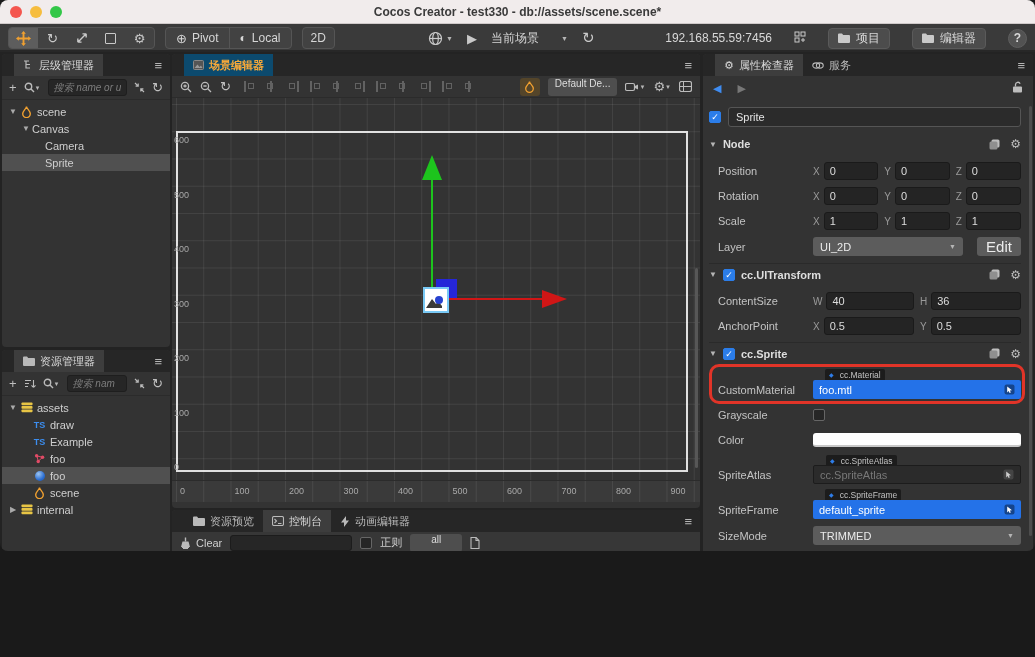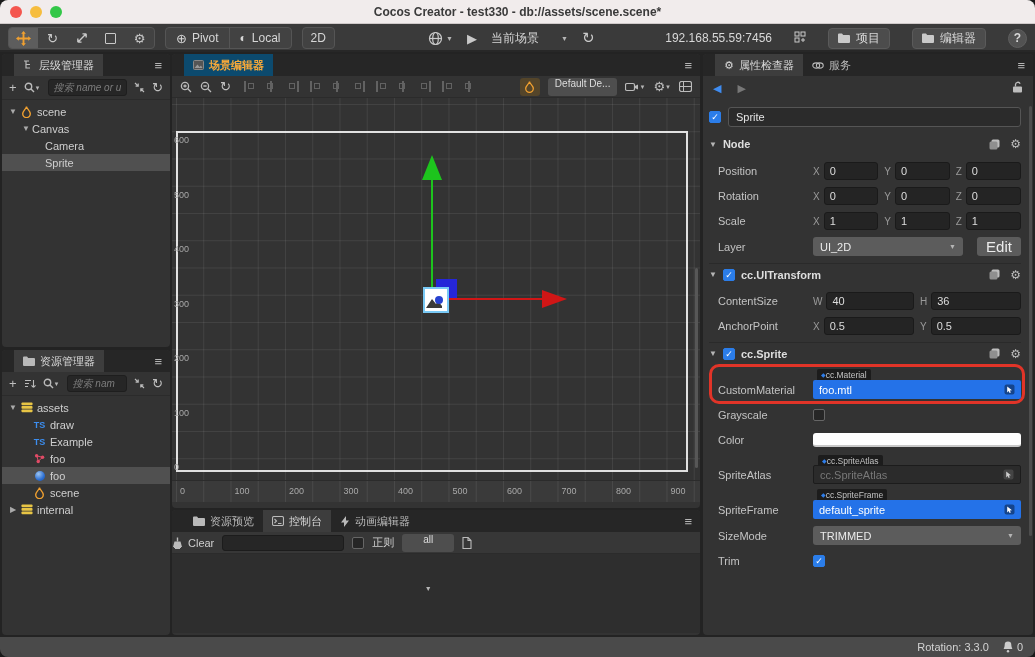--- a/index.html
+++ b/index.html
@@ -1,17 +1,17 @@
 <!DOCTYPE html>
 <html><head>
 <meta charset="utf-8">
 <style>
   html,body{margin:0;padding:0;background:#1a1a1a;}
   *{box-sizing:border-box;font-family:"Liberation Sans","DejaVu Sans",sans-serif;}
-  .window{position:relative;width:1035px;height:657px;background:#232323;overflow:hidden;border-radius:8px;}
+  .window{position:relative;width:1035px;height:551px;background:#232323;overflow:hidden;border-radius:8px;}
 
   
   .titlebar{position:absolute;left:0;top:0;right:0;height:24px;background:#f1ecec;border-bottom:1px solid #cfc9c9;display:flex;align-items:center;}
   .traffic{position:absolute;left:10px;top:6px;display:flex;gap:8px;}
   .light{width:12px;height:12px;border-radius:50%;}
   .light.red{background:#f4564e;}
   .light.yellow{background:#f6bd3e;}
   .light.green{background:#33c748;}
   .title-text{margin:0 auto;font-size:12px;font-weight:bold;color:#3a3a3a;}
 
@@ -77,21 +77,21 @@
   .g-arrow-up{position:absolute;left:250px;top:57px;width:0;height:0;border-left:10px solid transparent;border-right:10px solid transparent;border-bottom:25px solid #1dc41d;}
   .g-line-x{position:absolute;left:262px;top:200px;width:110px;height:2px;background:#d01616;}
   .g-arrow-right{position:absolute;left:370px;top:192px;width:0;height:0;border-top:9px solid transparent;border-bottom:9px solid transparent;border-left:25px solid #d01616;}
   .g-rect1{position:absolute;left:264px;top:181px;width:21px;height:19px;background:#2526d8;}
   .g-rect2{position:absolute;left:261px;top:194px;width:15px;height:13px;background:#1c1cae;}
   .sprite-node{position:absolute;left:251px;top:189px;width:26px;height:26px;background:#fff;border:2px solid #79c9f5;}
   .sprite-dot{position:absolute;right:4px;top:7px;width:8px;height:8px;border-radius:50%;background:#2742d0;}
   .v-scroll{position:absolute;width:3px;border-radius:2px;background:#575757;}
 
   
-  .console-toolbar{height:22px;display:flex;align-items:center;gap:8px;padding:0 0;border-bottom:1px solid #2b2b2b;background:#373737;}
+  .console-toolbar{height:22px;display:flex;align-items:center;gap:8px;padding:0 8px;border-bottom:1px solid #2b2b2b;background:#373737;}
   .console-content{height:79px;background:#2e2e2e;}
   .c-input{width:122px;height:16px;background:#262626;border:1px solid #1c1c1c;border-radius:3px;color:#ddd;font-size:10px;padding:0 4px;}
   .checkbox{width:12px;height:12px;border-radius:2px;background:#262626;border:1px solid #666;display:inline-flex;align-items:center;justify-content:center;}
   .checkbox.checked{background:#2b7de9;border-color:#2b7de9;color:#fff;font-size:9px;}
   .c-label{color:#cfcfcf;font-size:11px;}
 
   
   .insp-nav{height:24px;display:flex;align-items:center;padding:0 10px;gap:16px;}
   .nav-back{color:#3f8cf0;font-size:11px;}
   .nav-fwd{color:#777;font-size:11px;}
@@ -106,21 +106,21 @@
   .prop-fields{flex:1;display:flex;align-items:center;gap:6px;}
   .axis{font-size:10px;color:#9a9a9a;flex:none;}
   .num-input{width:100%;min-width:10px;height:18px;background:#242424;border:1px solid #1a1a1a;border-radius:3px;color:#ddd;font-size:11px;padding:0 5px;}
   .f3{flex:1;display:flex;align-items:center;gap:4px;}
   .dropdown{flex:1;display:flex;align-items:center;height:19px;background:#5c5c5c;border-radius:3px;color:#ebebeb;font-size:11px;padding:0 7px;}
   .dropdown .dd-arrow{margin-left:auto;}
   .btn-edit{flex:none;width:44px;height:19px;background:#5c5c5c;border-radius:3px;color:#ebebeb;font-size:15px;display:flex;align-items:center;justify-content:center;margin-left:8px;}
   .asset-field{position:relative;flex:1;display:flex;align-items:center;height:19px;border-radius:2px;font-size:11px;padding:0 6px;}
   .asset-field.blue{background:#2472e8;color:#fff;}
   .asset-field.gray{background:#2b2b2b;border:1px solid #1c1c1c;color:#787878;}
-  .asset-tag{position:absolute;left:4px;top:-11px;height:11px;display:inline-flex;align-items:center;gap:0;background:#1c1c1c;border-radius:2px 2px 0 0;padding:0 4px;font-size:8.5px;color:#c2c2c2;white-space:nowrap;}
+  .asset-tag{position:absolute;left:12px;top:-11px;height:11px;display:inline-flex;align-items:center;gap:6px;background:#1c1c1c;border-radius:2px 2px 0 0;padding:0 4px;font-size:8.5px;color:#c2c2c2;white-space:nowrap;}
   .asset-tag .diamond{color:#2e7de9;font-size:6px;}
   .picker{margin-left:auto;display:flex;align-items:center;}
   .row-tagged{margin-top:16px;}
   .annotation{position:absolute;left:0;right:-4px;top:-16px;bottom:-5px;border:3px solid #e13428;border-radius:10px;pointer-events:none;}
   .color-bar{flex:1;height:14px;background:#fff;border-radius:3px;border-bottom:2px solid #c9c9c9;}
   .insp-scroll{position:absolute;right:1px;top:52px;width:3px;height:430px;background:#4d4d4d;border-radius:2px;}
 
   
   .statusbar{position:absolute;left:0;right:0;top:637px;height:20px;background:#4a4a4a;display:flex;align-items:center;justify-content:flex-end;gap:14px;padding:0 12px;color:#d3d3d3;font-size:11px;}
   .bell-group{display:flex;align-items:center;gap:4px;}

